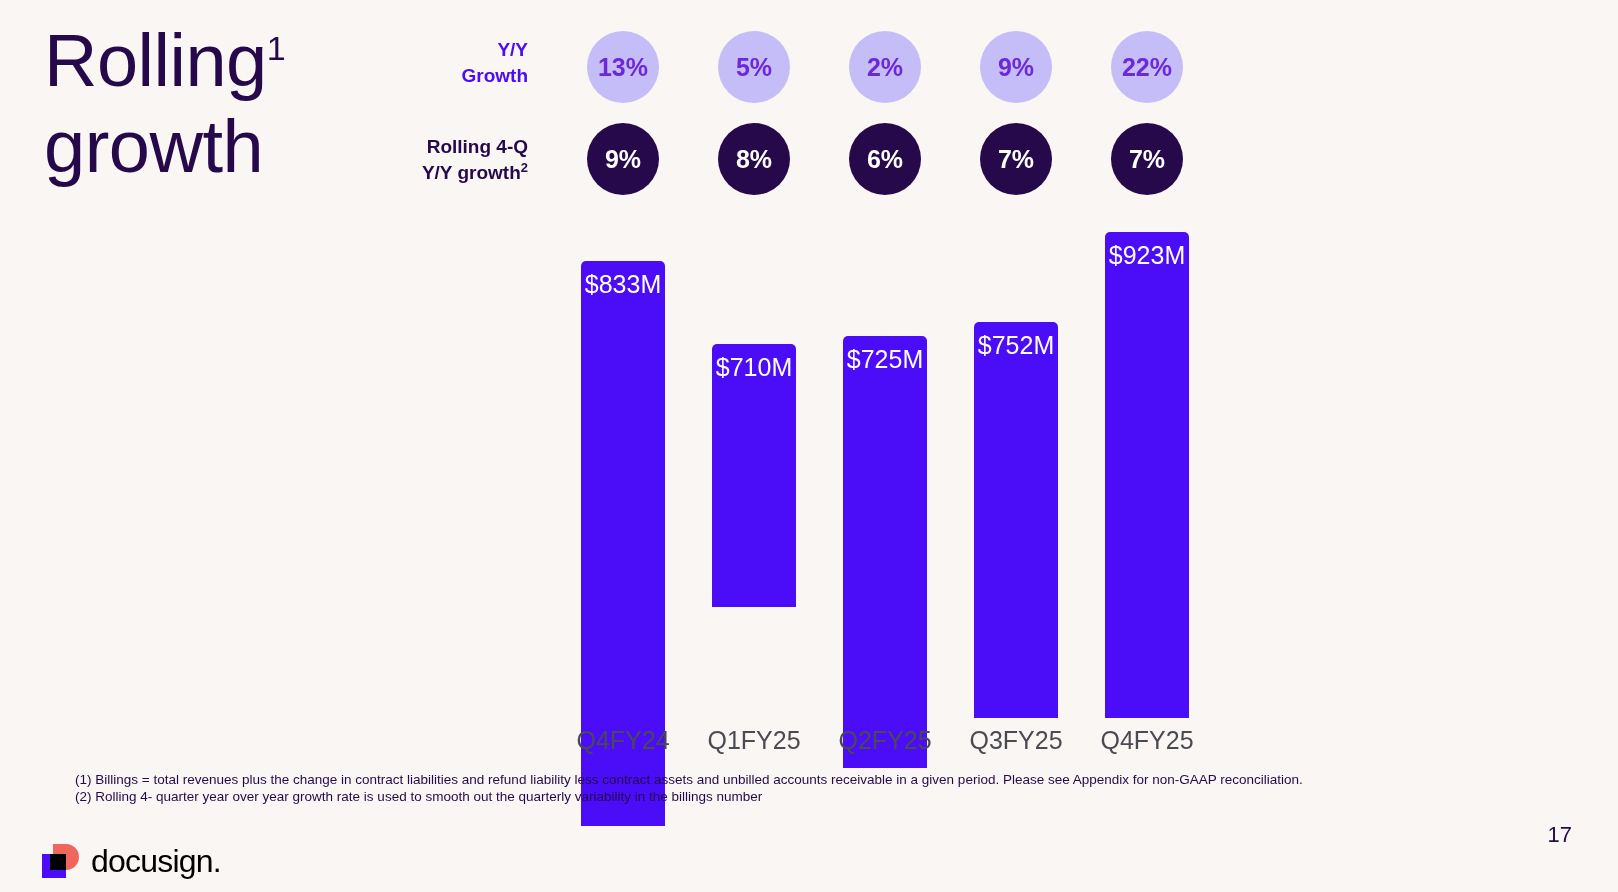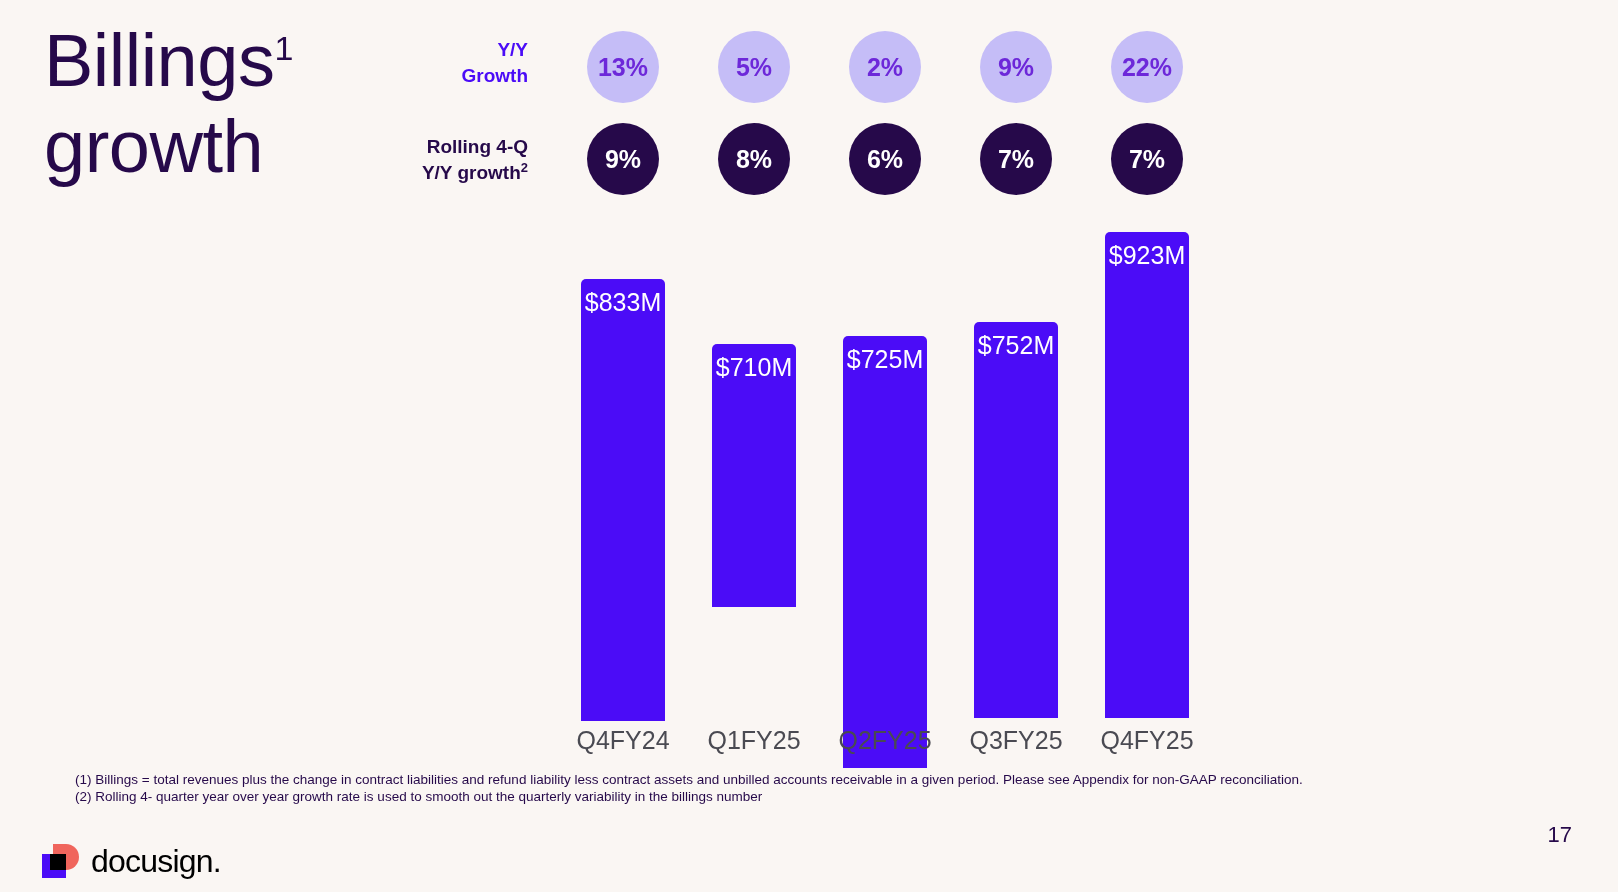--- a/index.html
+++ b/index.html
@@ -166,39 +166,39 @@
     font-size: 22px;
     color: #26094a;
   }
 </style>
 </head>
 <body>
 
 <div id="slide">
 
   <div id="title-block">
-    <div class="title-line"><span>Billings</span><span class="title-sup">1</span></div>
+    <div class="title-line"><span>Rolling</span><span class="title-sup">1</span></div>
     <div class="title-line">growth</div>
   </div>
 
   <div class="row-label" id="yy-growth-label">
     <div>Y/Y</div>
     <div>Growth</div>
   </div>
 
   <div class="row-label" id="rolling-label">
     <div>Rolling 4-Q</div>
     <div><span>Y/Y growth</span><span class="label-sup">2</span></div>
   </div>
 
   <div id="chart-area">
       <div class="col" style="left: 0px;">
         <div class="bubble bubble-top">13%</div>
         <div class="bubble bubble-bottom">9%</div>
-        <div class="bar" style="height: 442px; top: 279px;">
+        <div class="bar" style="height: 565px; top: 261px;">
           <div class="bar-value">$833M</div>
         </div>
         <div class="cat-label">Q4FY24</div>
       </div>
       <div class="col" style="left: 131px;">
         <div class="bubble bubble-top">5%</div>
         <div class="bubble bubble-bottom">8%</div>
         <div class="bar" style="height: 263px; top: 344px;">
           <div class="bar-value">$710M</div>
         </div>

